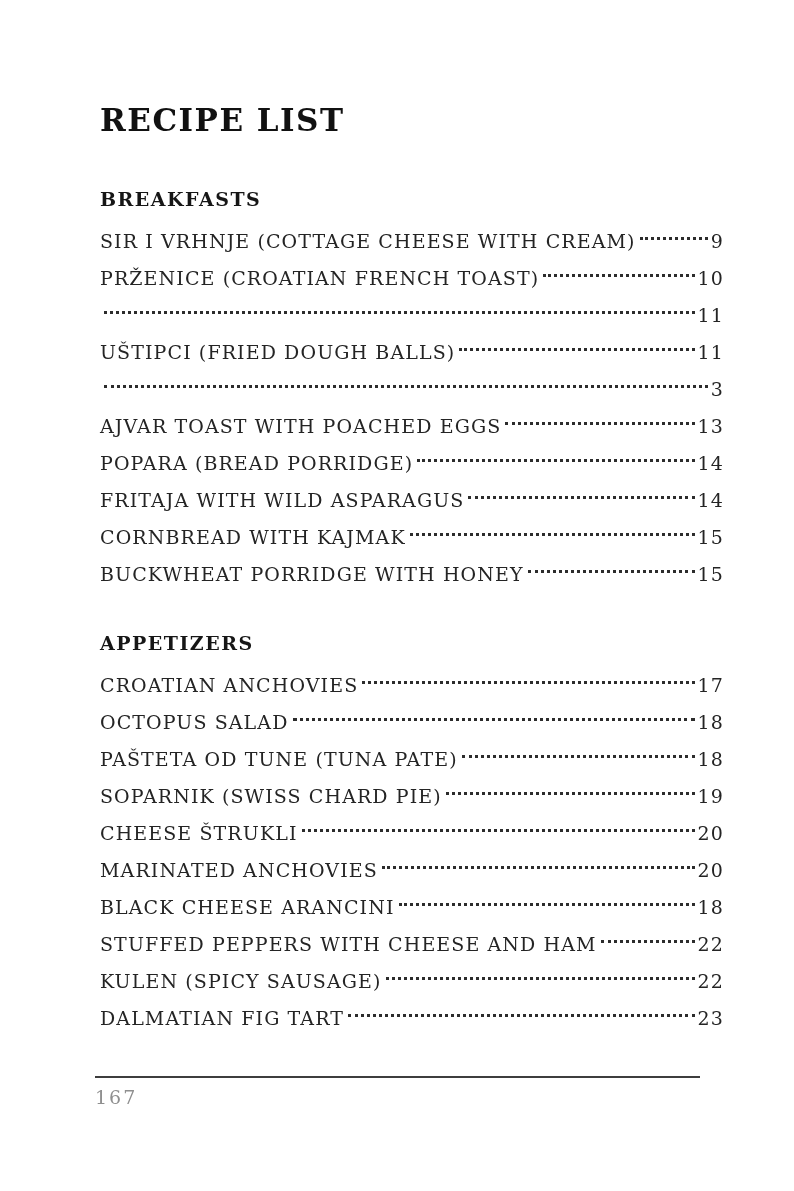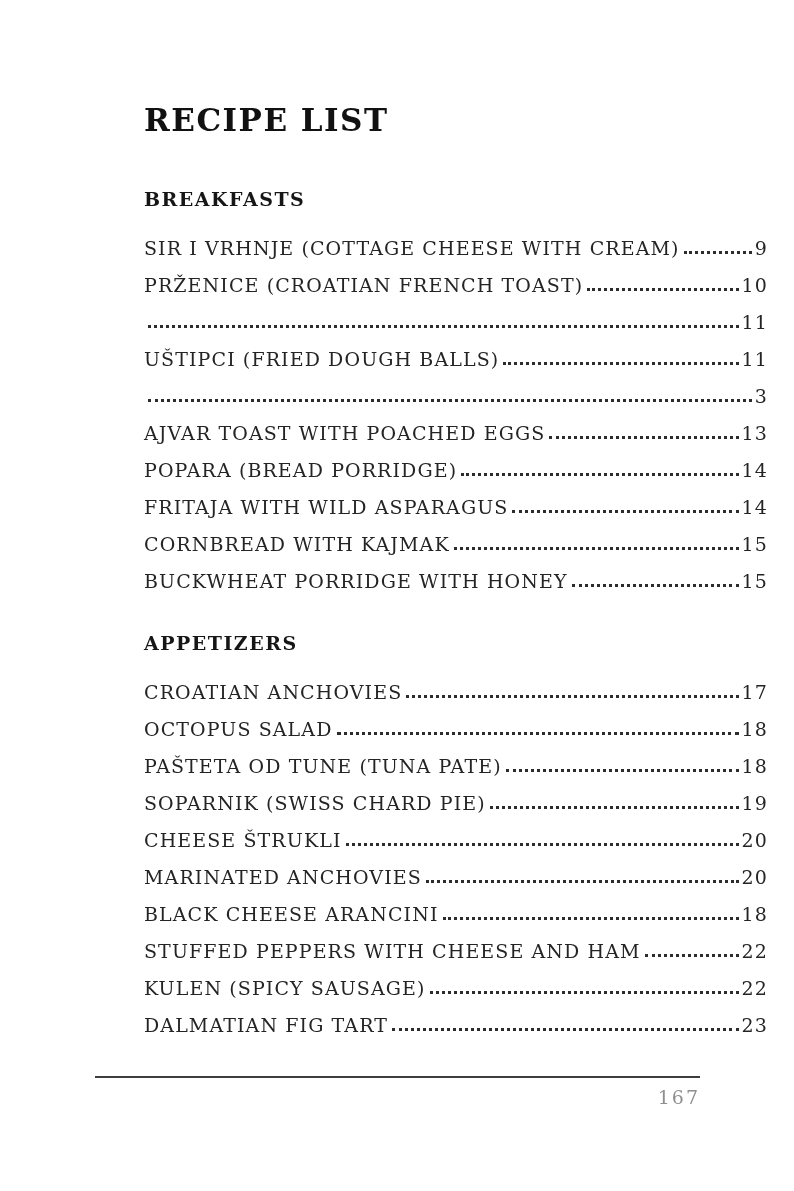--- a/index.html
+++ b/index.html
@@ -13,42 +13,41 @@
     position: relative;
     overflow: hidden;
     font-family: "DejaVu Serif", "Liberation Serif", serif;
     color: #1f1f1f;
   }
   .page {
     position: absolute;
     left: 100px;
     top: 102px;
     width: 624px;
-    margin-left: 44px;
   }
   .title {
     font-size: 31px;
     font-weight: bold;
     letter-spacing: 1.5px;
     margin: 0 0 50px 0;
     color: #111111;
   }
   .toc-section {
     margin-bottom: 40px;
   }
   .section-heading {
     font-size: 19px;
     font-weight: bold;
     letter-spacing: 1.5px;
     margin: 0 0 12px 0;
     color: #161616;
   }
   .toc-row {
     display: flex;
-    align-items: flex-end;
+    align-items: center;
     height: 37px;
     font-size: 19px;
     letter-spacing: 1.1px;
     color: #242424;
   }
   .toc-title {
     white-space: nowrap;
   }
   .dots {
     flex: 1;
@@ -57,21 +56,21 @@
     margin: 0 3px 5px 4px;
   }
   .toc-page {
     white-space: nowrap;
   }
   .footer {
     position: absolute;
     left: 95px;
     right: 94px;
     top: 1076px;
-    text-align: right;
+    text-align: left;
   }
   .footer-rule {
     border-top: 2px solid #3d3d3d;
   }
   .footer-page {
     margin-top: 8px;
     font-size: 19px;
     letter-spacing: 2px;
     color: #8f8f8f;
   }

